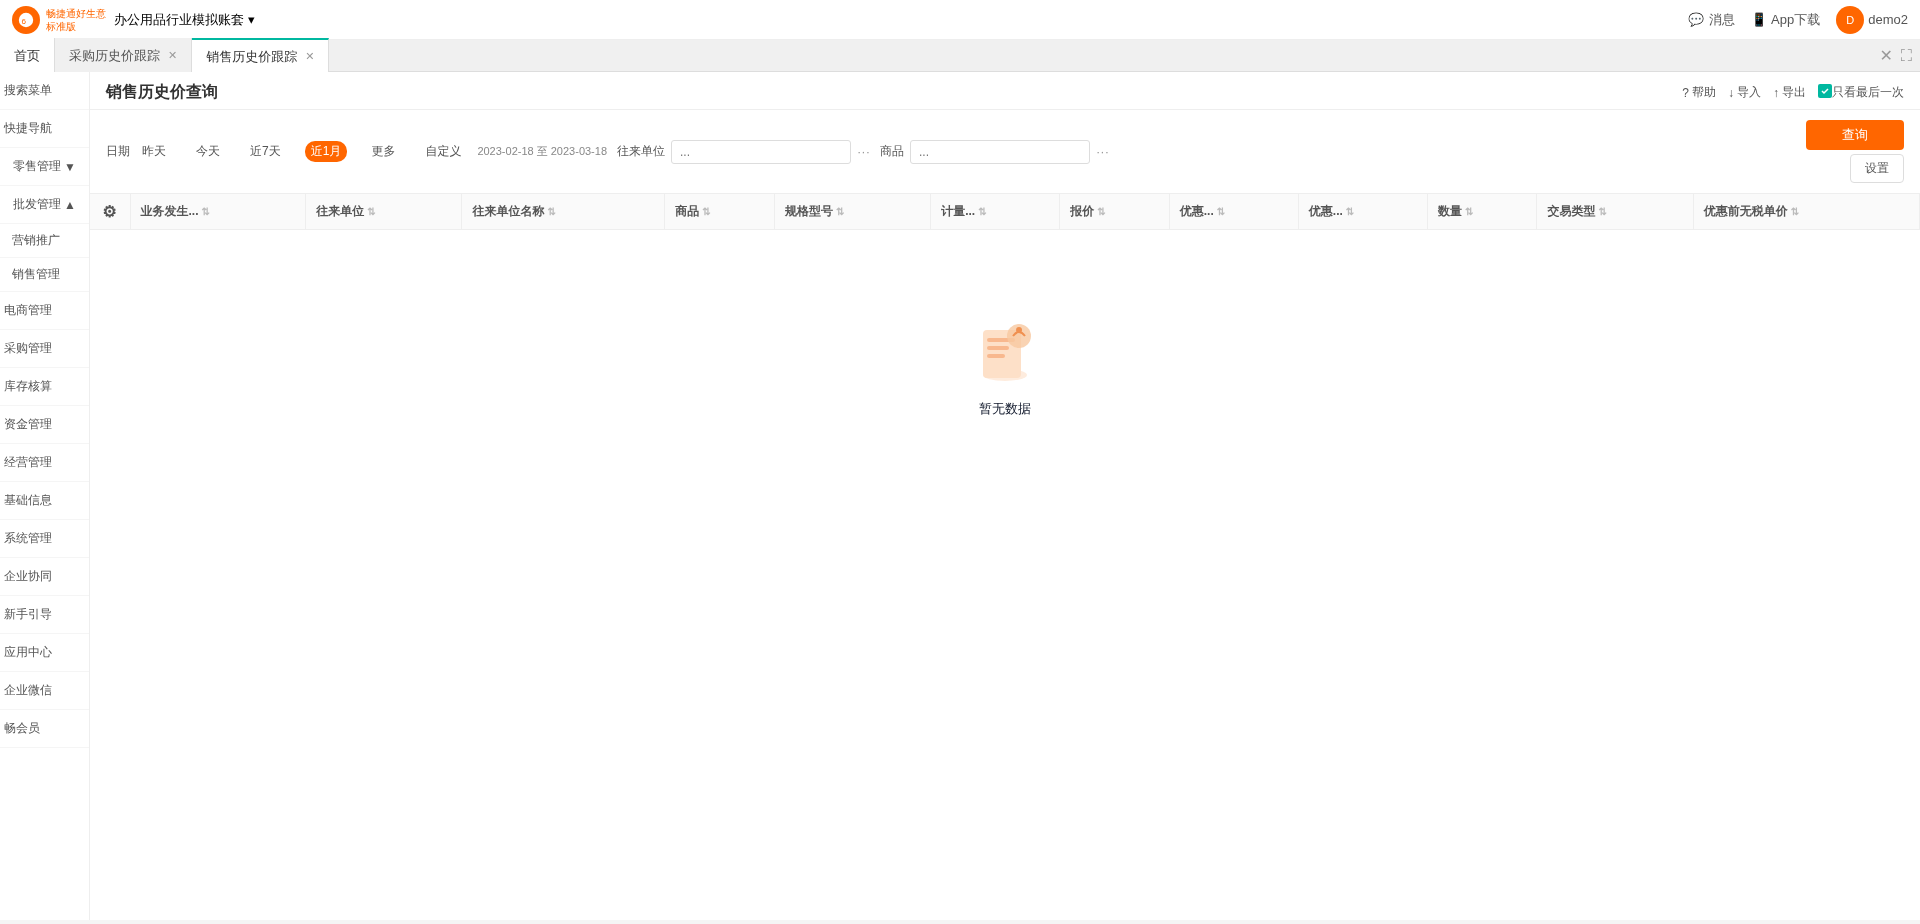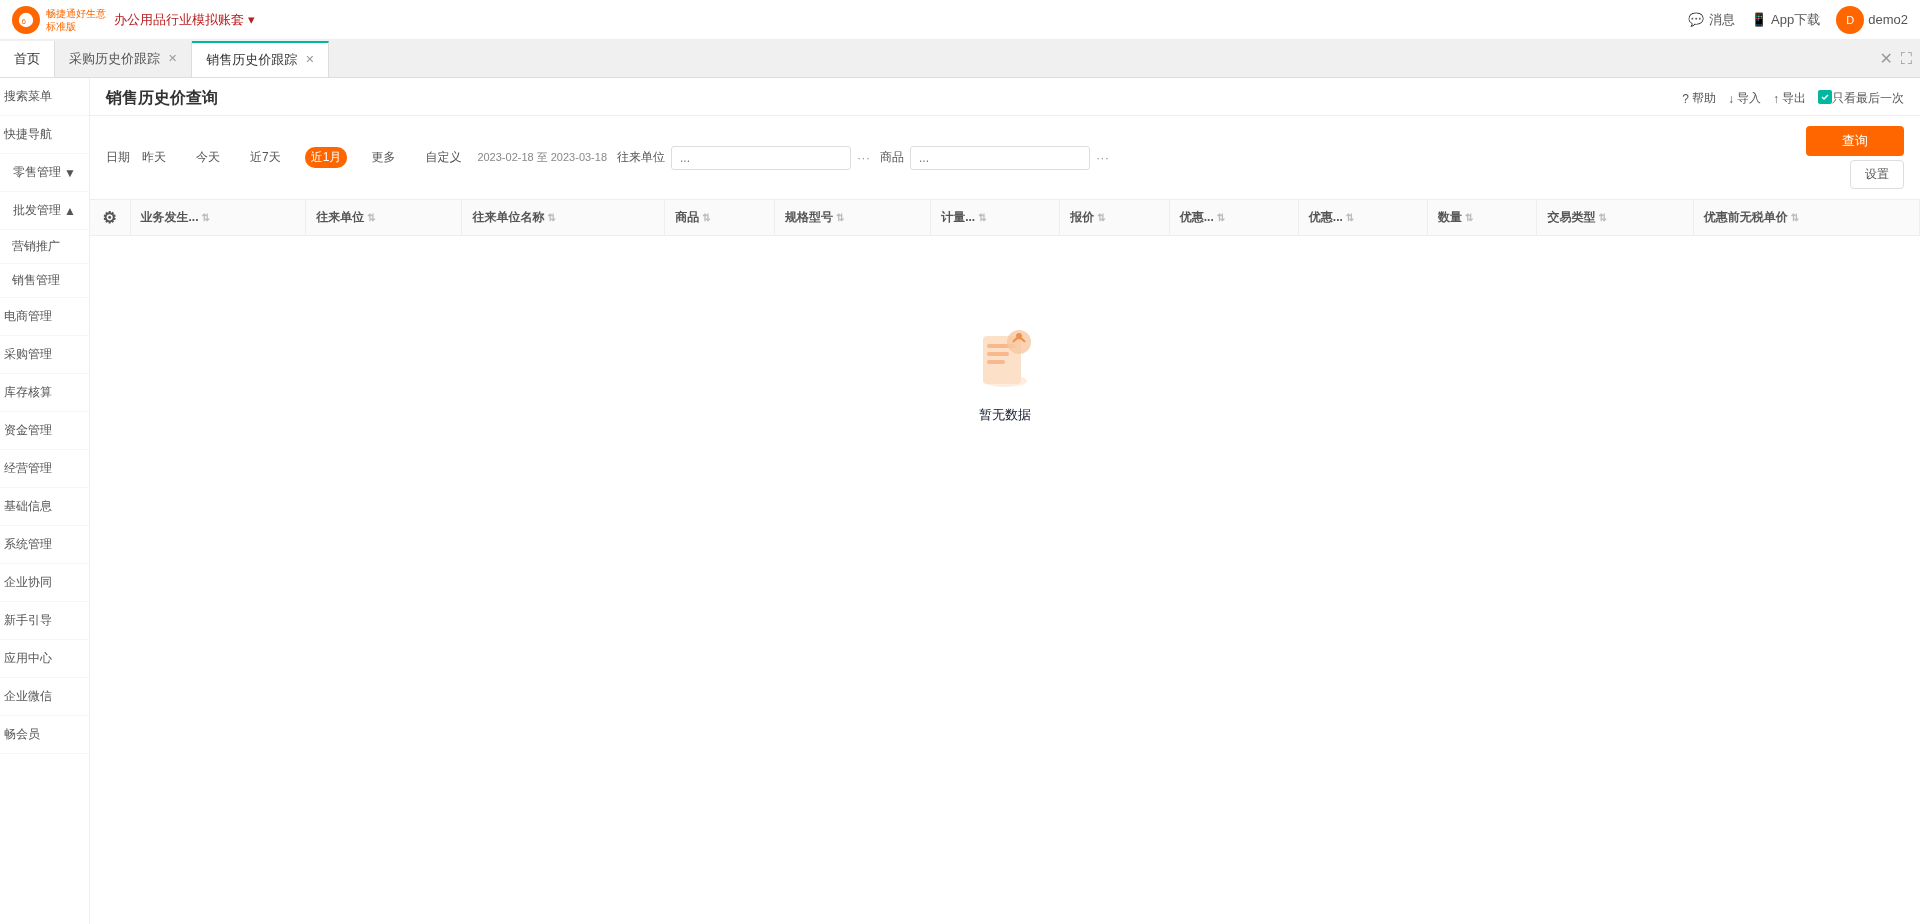--- a/index.html
+++ b/index.html
@@ -9,29 +9,29 @@
     .top-header {
       display: flex; align-items: center; justify-content: space-between;
       background: #fff; height: 40px; padding: 0 12px;
       border-bottom: 1px solid #eee;
     }
     .top-header-left { display: flex; align-items: center; gap: 8px; }
     .logo-area { display: flex; align-items: center; gap: 6px; }
     .logo-icon { width: 28px; height: 28px; background: #f60; border-radius: 50%; display: flex; align-items: center; justify-content: center; }
     .logo-icon svg { width: 18px; height: 18px; }
     .logo-text { font-size: 11px; color: #f60; line-height: 1.2; }
-    .app-selector { display: flex; align-items: center; gap: 4px; font-size: 13px; color: #b91c1c; cursor: pointer; }
+    .app-selector { display: flex; align-items: center; gap: 4px; font-size: 13px; color: #000000; cursor: pointer; }
     .top-header-right { display: flex; align-items: center; gap: 16px; font-size: 13px; color: #555; }
     .header-btn { display: flex; align-items: center; gap: 4px; cursor: pointer; color: #555; }
     .avatar { width: 28px; height: 28px; border-radius: 50%; background: #f60; display: flex; align-items: center; justify-content: center; color: #fff; font-size: 11px; }
 
     
     .tab-bar {
       display: flex; align-items: center; background: #f0f0f0;
-      height: 38px; border-bottom: 1px solid #ddd;
+      height: 32px; border-bottom: 1px solid #ddd;
       padding-left: 0;
     }
     .tab-item {
       display: flex; align-items: center; gap: 6px;
       padding: 0 14px; height: 36px; cursor: pointer;
       font-size: 13px; color: #555; border-right: 1px solid #ddd;
       background: #f0f0f0;
     }
     .tab-item.home { background: #fff; color: #333; }
     .tab-item.active { background: #fff; color: #333; border-top: 2px solid #00b8a0; }

